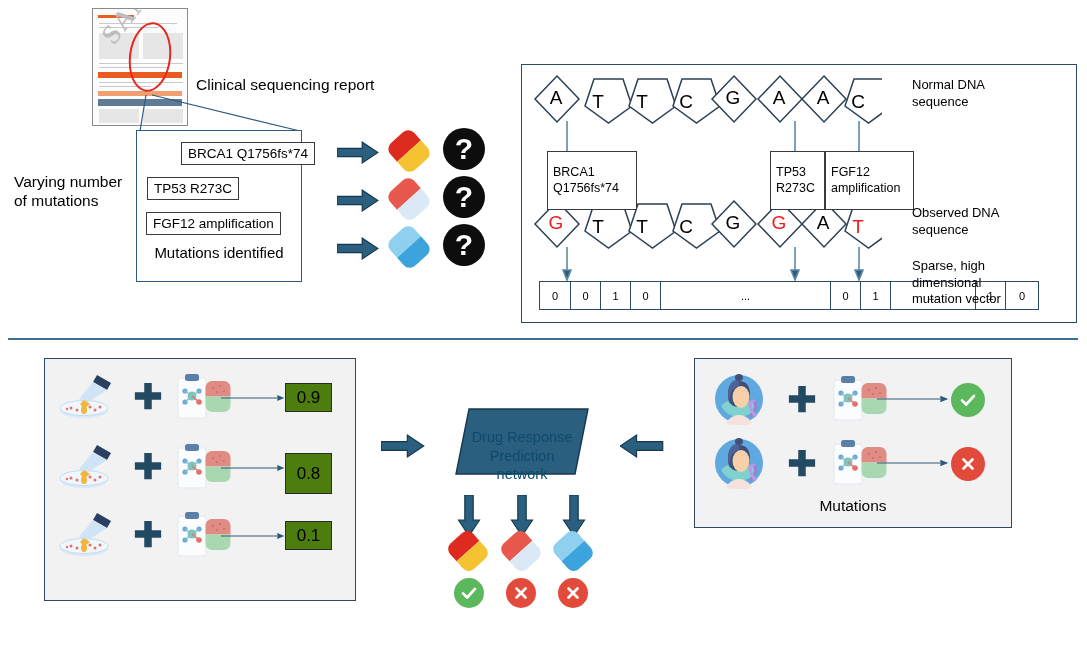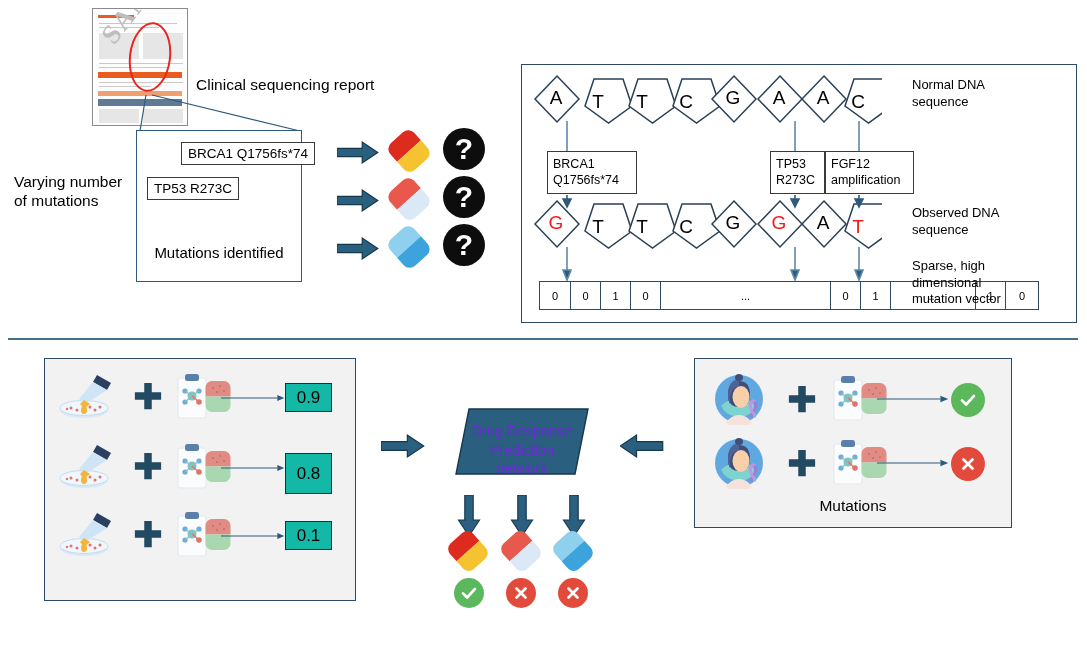--- a/index.html
+++ b/index.html
@@ -82,21 +82,21 @@
     border: 1.8px solid #2e4a63; background: #fff;
   }
   .nuc-letter {
     position: absolute; font-size: 19px; color: #000;
     text-align: center; font-family: "Liberation Sans", sans-serif;
   }
   .nuc-letter.mut { color: #ee1c1c; }
   .gene-box {
     position: absolute; border: 1.2px solid #3a3a3a;
     background: #fff; font-size: 12.5px; line-height: 1.3;
-    padding: 4px 5px; color: #000;
+    padding: 12px 5px; color: #000;
   }
   .dna-side-label { position: absolute; font-size: 13px; line-height: 1.28; }
   .vec-cell {
     position: absolute; border-left: 1.1px solid #2e4a63;
     height: 100%; display: flex; align-items: center;
     justify-content: center; font-size: 11px; color: #000;
     top: 0;
   }
   #vector-strip {
     position: absolute; left: 17px; top: 216px;
@@ -116,32 +116,32 @@
     border: 1.8px solid #2e4a63;
   }
   #cellline-panel { left: 44px; top: 358px; width: 312px; height: 243px; }
   #patients-panel { left: 694px; top: 358px; width: 318px; height: 170px; }
   .panel-caption {
     position: absolute; left: 0; right: 0;
     text-align: center; font-size: 15.5px; color: #000;
   }
   .val-box {
     position: absolute; border: 1.4px solid #2b2b2b;
-    background: #14b8a6; font-size: 17px; color: #000;
+    background: #4d7c0f; font-size: 17px; color: #000;
     display: flex; align-items: center; justify-content: center;
   }
   .thin-arrow { position: absolute; }
 
   
   #network-node {
     left: 455px; top: 408px; width: 134px; height: 67px;
   }
   #network-label {
-    position: absolute; left: 0; right: 0; top: 14px;
-    text-align: center; color: #6d28d9; font-size: 14.5px;
+    position: absolute; left: 0; right: 0; top: 20px;
+    text-align: center; color: #0c4a6e; font-size: 14.5px;
     line-height: 1.28; font-family: "Liberation Sans", sans-serif;
   }
 
   
   .verdict {
     position: absolute; width: 30px; height: 30px;
     border-radius: 50%;
     display: flex; align-items: center; justify-content: center;
   }
   .verdict.ok { background: #5cb85c; }
@@ -263,20 +263,21 @@
 <div class="abs lbl" id="report-label">Clinical sequencing report</div>
 
 <div class="abs lbl" id="varying-label">
   <div>Varying number</div>
   <div>of mutations</div>
 </div>
 
 <div class="abs" id="mutation-box">
   <div class="mut-chip" style="left:12px;top:11px;margin-left:32px;">BRCA1 Q1756fs*74</div>
   <div class="mut-chip" style="left:10px;top:46px;">TP53 R273C</div>
+  <div class="mut-chip" style="left:9px;top:81px;">FGF12 amplification</div>
   <div id="mut-caption" class="lbl">Mutations identified</div>
 </div>
 
 <svg class="barrow" style="left:337px;top:141px;width:42px;height:23px">
     <use href="#sym-block-arrow"></use>
   </svg>
 <svg class="pill" style="left:385px;top:127px;width:48px;height:48px" viewBox="0 0 48 48">
   <g transform="rotate(-42 24 24)">
     <path d="M16 6 h16 a8 8 0 0 1 8 8 v10 h-32 v-10 a8 8 0 0 1 8 -8 Z" fill="#dd2b20"></path>
     <path d="M8 24 h32 v10 a8 8 0 0 1 -8 8 h-16 a8 8 0 0 1 -8 -8 Z" fill="#f5c231"></path>

